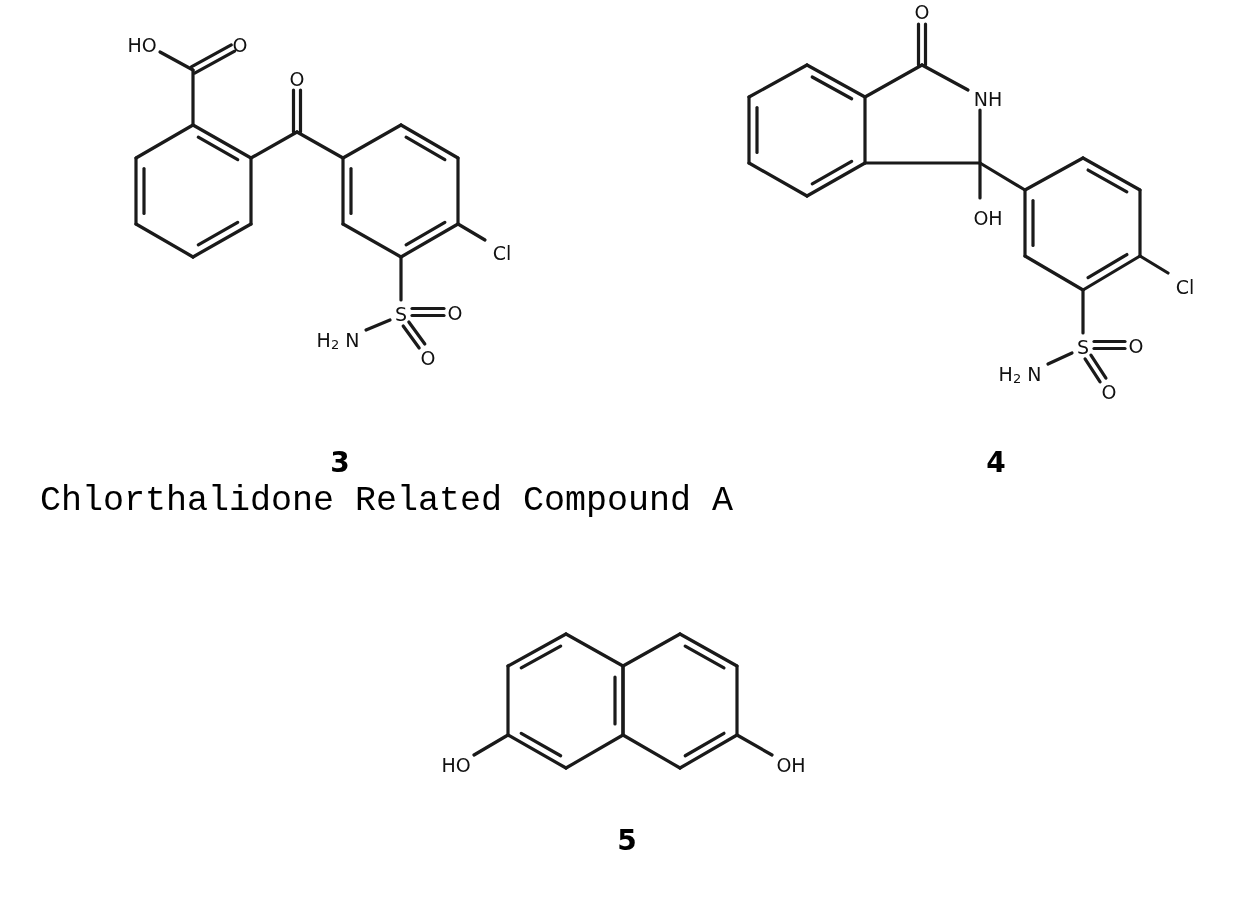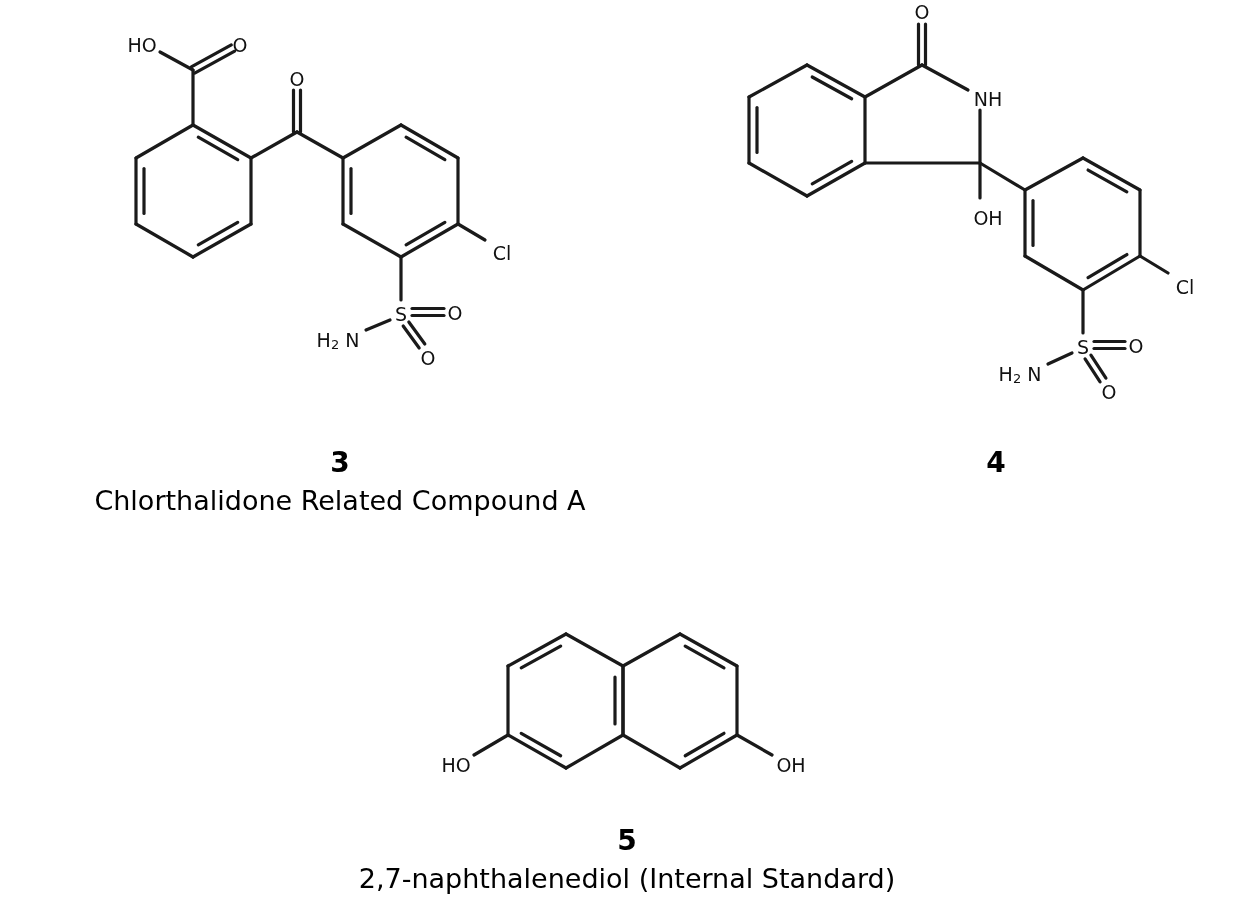--- a/index.html
+++ b/index.html
@@ -5,21 +5,21 @@
   html, body { margin: 0; padding: 0; background: #ffffff; }
   body { width: 1254px; height: 900px; position: relative; overflow: hidden;
          font-family: "DejaVu Sans", sans-serif; color: #000; }
   svg.mol { position: absolute; left: 0; top: 0; width: 1254px; height: 900px; }
   .bond { stroke: #1a1a1a; stroke-width: 3.2; stroke-linecap: round; fill: none; }
   .atom { font-family: "DejaVu Sans", sans-serif; font-size: 19px; fill: #111;
           text-anchor: middle; dominant-baseline: central; }
   .sub { font-size: 13px; }
   .caption { position: absolute; text-align: center; line-height: 38px; }
   .caption .num { font-weight: bold; font-size: 28px; display: block; }
-  .caption .name { font-size: 27px; display: block; white-space: nowrap; }
+  .caption .name { font-size: 35px; display: block; white-space: nowrap; font-family: Liberation Mono, monospace; }
   #cap3 { left: 40px; width: 600px; top: 444px; }
   #cap4 { left: 846px; width: 300px; top: 444px; }
   #cap5 { left: 277px; width: 700px; top: 822px; }
 </style>
 </head>
 <body>
 
 <svg class="mol" xmlns="http://www.w3.org/2000/svg" viewBox="0 0 1254 900">
   <g id="mol3">
       <line x1="193" y1="125" x2="251" y2="158" class="bond"></line>
@@ -134,14 +134,13 @@
 
 <div class="caption" id="cap3">
   <span class="num">3</span>
   <span class="name">Chlorthalidone Related Compound A</span>
 </div>
 <div class="caption" id="cap4">
   <span class="num">4</span>
 </div>
 <div class="caption" id="cap5">
   <span class="num">5</span>
-  <span class="name">2,7-naphthalenediol (Internal Standard)</span>
 </div>
 
 </body></html>

